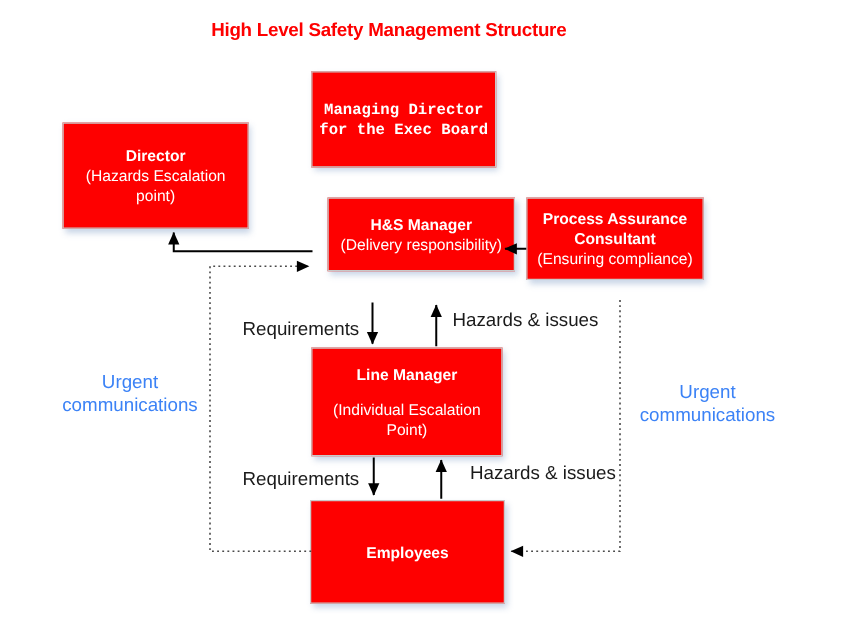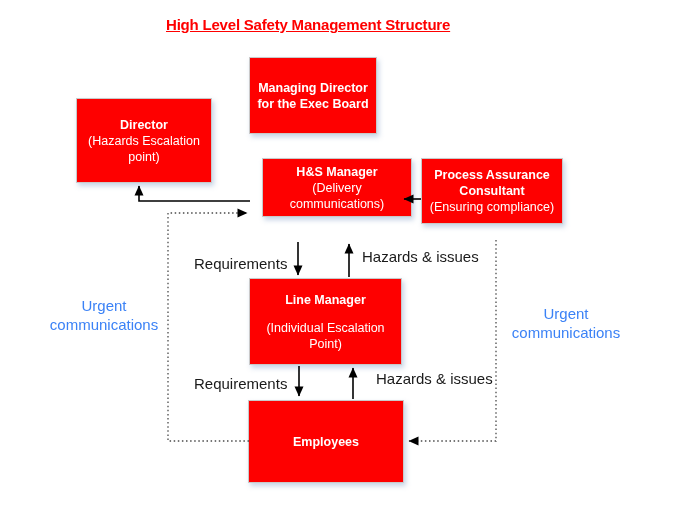--- a/index.html
+++ b/index.html
@@ -1,33 +1,33 @@
 <!DOCTYPE html>
 <html><head>
 <meta charset="utf-8">
 <style>
   html,body{margin:0;padding:0;background:#fff;}
   #canvas{
     position:relative;width:678px;height:515px;background:#ffffff;
     font-family:"Liberation Sans",sans-serif;overflow:hidden;
   }
   .title{
-    position:absolute;left:166px;top:16px;width:290px;text-align:left;
-    font-size:15px;font-weight:bold;color:#fe0000;letter-spacing:-0.2px;text-decoration:underline;
+    position:absolute;left:166px;top:16px;width:290px;text-align:center;
+    font-size:15px;font-weight:bold;color:#fe0000;letter-spacing:-0.2px;
   }
   .node{
     position:absolute;background:#fe0000;border:1px solid #c9c9c9;
     box-shadow:2px 3px 5px rgba(130,160,200,0.45);
     display:flex;flex-direction:column;justify-content:center;
     text-align:center;color:#ffffff;padding:0 2px;box-sizing:border-box;
   }
   .node .name{font-weight:bold;font-size:12.5px;line-height:16px;}
   .node .role{font-weight:normal;font-size:12.5px;line-height:16px;}
-  #node-managing-director{left:249px;top:57px;width:128px;height:77px;}
-  #node-director{left:76px;top:98px;width:136px;height:85px;}
+  #node-managing-director{left:249px;top:57px;width:148px;height:77px;font-family:Liberation Mono, monospace;}
+  #node-director{left:50px;top:98px;width:149px;height:85px;}
   #node-hs-manager{left:250px;top:158px;width:150px;height:59px;margin-left:12px;}
   #node-process-assurance{left:421px;top:158px;width:142px;height:66px;}
   #node-line-manager{left:249px;top:278px;width:153px;height:87px;gap:12px;}
   #node-employees{left:248px;top:400px;width:156px;height:83px;}
   .edge-label{
     position:absolute;font-size:15px;color:#1a1a1a;white-space:nowrap;
   }
   #label-requirements-upper{left:194px;top:255px;}
   #label-hazards-upper{left:362px;top:248px;}
   #label-requirements-lower{left:194px;top:375px;}
@@ -53,21 +53,21 @@
     <div class="name">Managing Director for the Exec Board</div>
   </div>
 
   <div class="node" id="node-director">
     <div class="name">Director</div>
     <div class="role">(Hazards Escalation point)</div>
   </div>
 
   <div class="node" id="node-hs-manager">
     <div class="name">H&amp;S Manager</div>
-    <div class="role">(Delivery communications)</div>
+    <div class="role">(Delivery responsibility)</div>
   </div>
 
   <div class="node" id="node-process-assurance">
     <div class="name">Process Assurance Consultant</div>
     <div class="role">(Ensuring compliance)</div>
   </div>
 
   <div class="node" id="node-line-manager">
     <div class="name">Line Manager</div>
     <div class="role">(Individual Escalation Point)</div>

